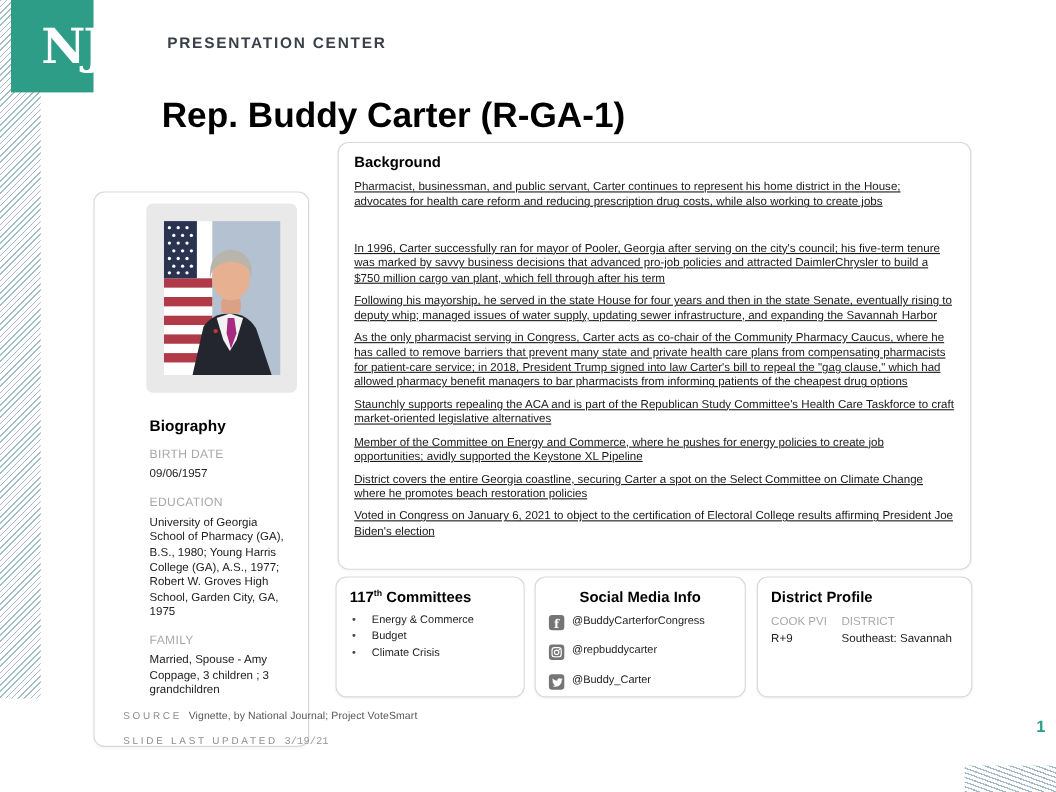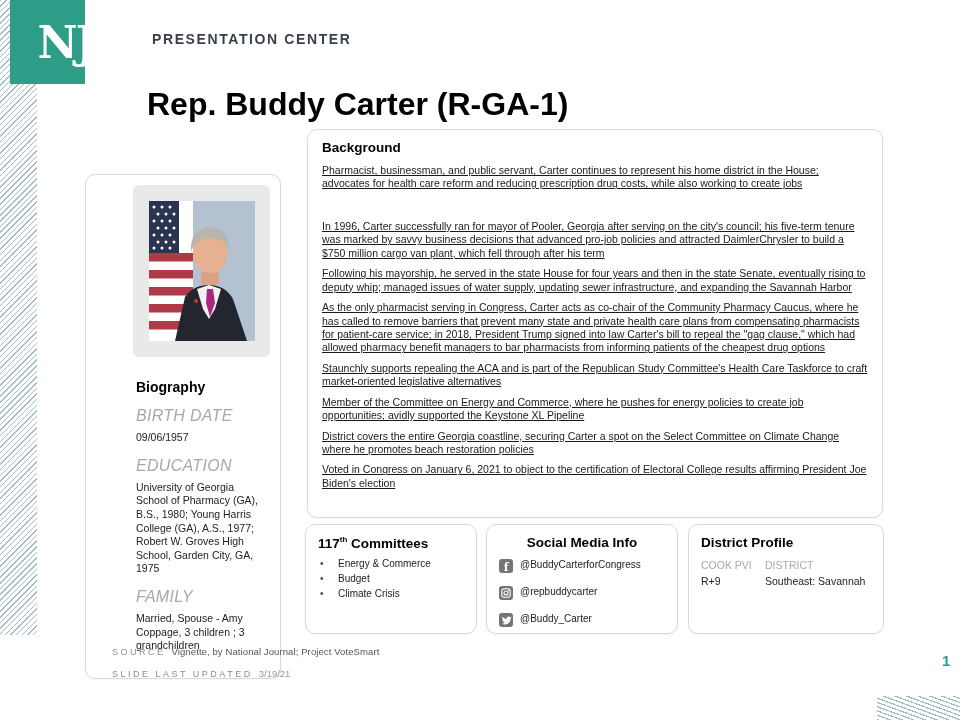--- a/index.html
+++ b/index.html
@@ -51,21 +51,21 @@
 
   
   .bio-box { left:85px; top:129px; width:196px; height:505px;margin-top:45px; }
   .photo-wrap {
     margin:10px; height:172px; border-radius:6px;
     background:#e9e9e9;
     display:flex; align-items:center; justify-content:center;
   }
   .bio-content { padding:4px 13px 0 13px; }
   .bio-heading { font-size:14px; font-weight:bold; color:#000; margin-top:8px; }
-  .bio-label { font-size:16px; color:#a8a8a8; margin-top:12px; letter-spacing:0.3px;font-style:italic; }
+  .bio-label { font-size:11px; color:#a8a8a8; margin-top:12px; letter-spacing:0.3px; }
   .bio-value { font-size:10.5px; color:#222; margin-top:6px; line-height:1.3; }
 
   
   .background-box { left:307px; top:129px; width:576px; height:389px; padding:10px 14px; }
   .section-heading { font-size:13.5px; font-weight:bold; color:#000; margin-bottom:9px; }
   .background-box p { font-size:10.5px; line-height:1.28; color:#1a1a1a; margin:0 0 7px 0;text-decoration:underline; }
   .background-box p.lead { margin-bottom:29px; }
 
   
   .committees-box { left:305px; top:524px; width:172px; height:110px; padding:10px 12px; }
@@ -101,21 +101,21 @@
   }
   .district-label { font-size:10.5px; color:#a8a8a8; }
   .district-value { font-size:10.5px; color:#222; }
 
   
   .footer-line { font-size:9px; }
   .footer-source { left:75px; top:646px; }
   .footer-updated { left:75px; top:668px; }
   .footer-label { color:#8c8c8c; letter-spacing:2.5px; font-size:9px; }
   .footer-value-dark { color:#555; font-size:9.5px; letter-spacing:0.1px; margin-left:6px; }
-  .footer-value-light { color:#9a9a9a; font-size:9.5px; margin-left:6px; }
+  .footer-value-light { color:#9a9a9a; font-size:9.5px; margin-left:6px;font-family:Liberation Mono, monospace; }
   .page-number { left:905px; top:652px; width:30px; text-align:center;
     color:#2e9d87; font-weight:bold; font-size:15px; }
 </style>
 </head>
 <body>
 
 <div class="abs stripes-left"></div>
 <div class="abs stripes-bottom-right"></div>
 
 <div class="abs nj-logo">

